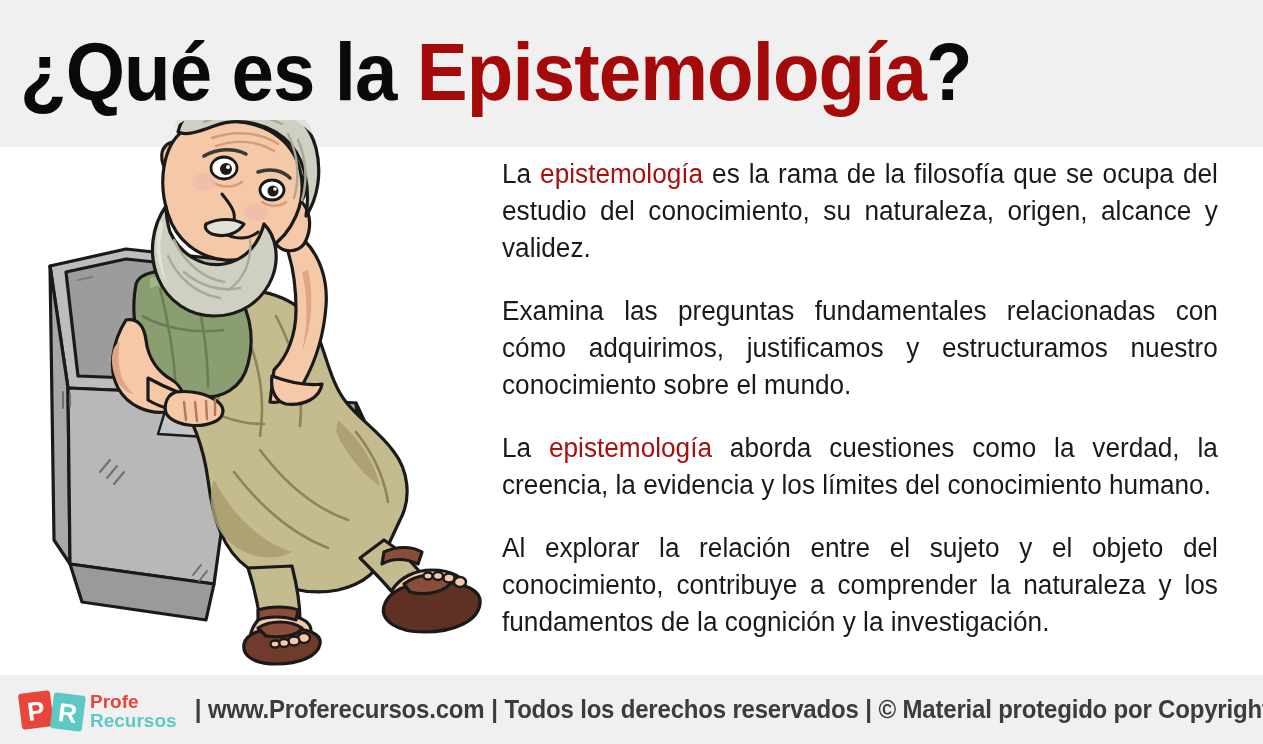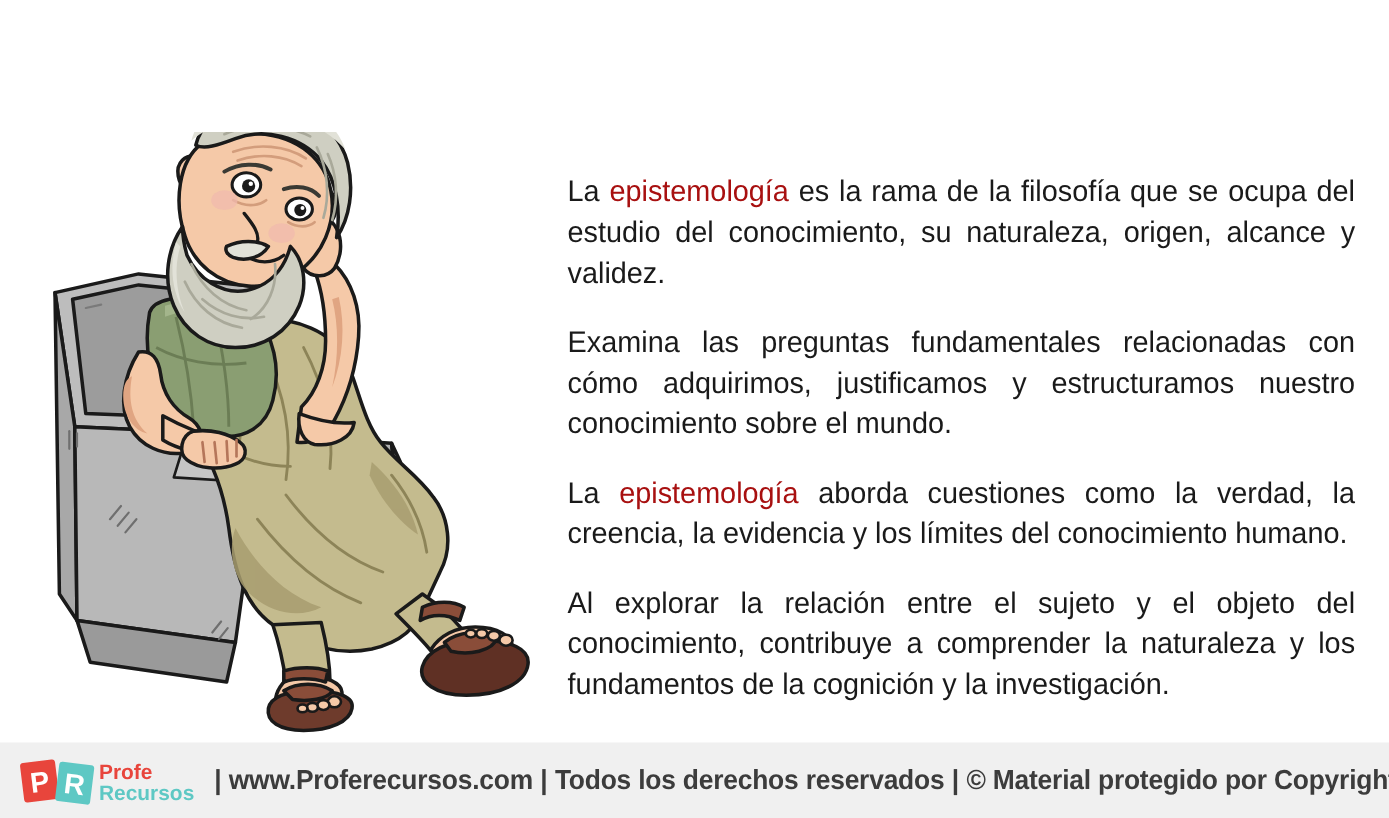--- a/index.html
+++ b/index.html
@@ -56,21 +56,20 @@
     height: 560px;
   }
   #illustration svg { display: block; width: 100%; height: 100%; }
 
   
   #text-column {
     position: absolute;
     left: 502px;
     top: 156px;
     width: 738px;
-    margin-left: 14px;
   }
   .para {
     margin: 0 0 26px 0;
     font-family: "Liberation Sans Narrow", "Liberation Sans", sans-serif;
     font-size: 27px;
     line-height: 37px;
     color: #1a1a1a;
     text-align: justify;
     transform: scaleX(0.97);
     transform-origin: left top;
@@ -108,20 +107,28 @@
     transform: scaleX(0.96);
     transform-origin: left center;
   }
   .sep { display: inline-block; padding: 0 7px; color: #3c3c3c; }
 </style>
 </head>
 <body>
 
 <div id="page">
 
+  <div id="header-band">
+    <div id="title">
+      <span class="title-black">¿Qué es la</span>
+      <span class="title-gap"></span>
+      <span class="title-red">Epistemología</span>
+      <span class="title-black">?</span>
+    </div>
+  </div>
 
   <div id="illustration">
     <svg viewBox="0 0 500 560" xmlns="http://www.w3.org/2000/svg">
       <g stroke="#1a1a1a" stroke-width="3.2" stroke-linejoin="round" stroke-linecap="round">
 
         <path d="M42 146 L118 129 L247 143 L239 276 L60 268 Z" fill="#bdbdbd"></path>
 
         <path d="M58 152 L118 139 L232 151 L226 262 L70 256 Z" fill="#9c9c9c"></path>
 
         <path d="M42 146 L60 268 L62 444 L46 420 Z" fill="#a8a8a8"></path>

